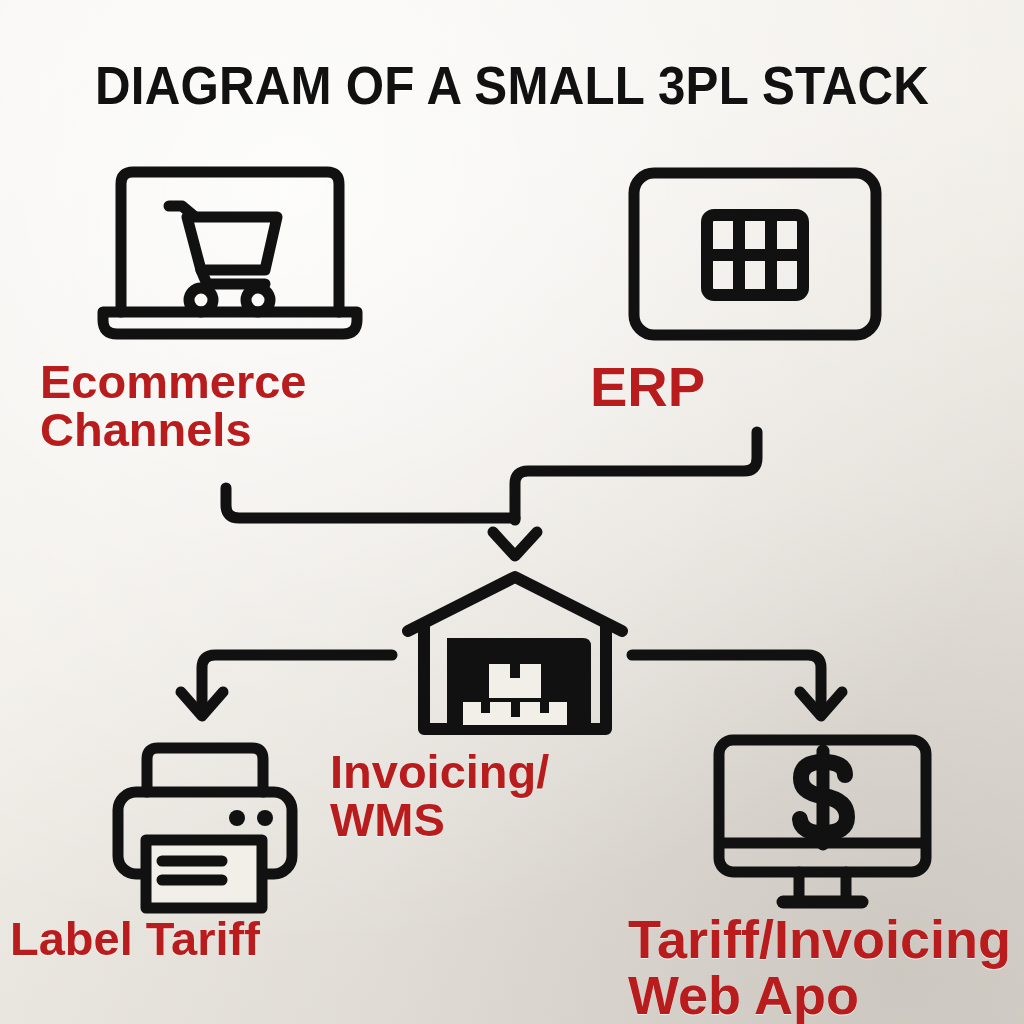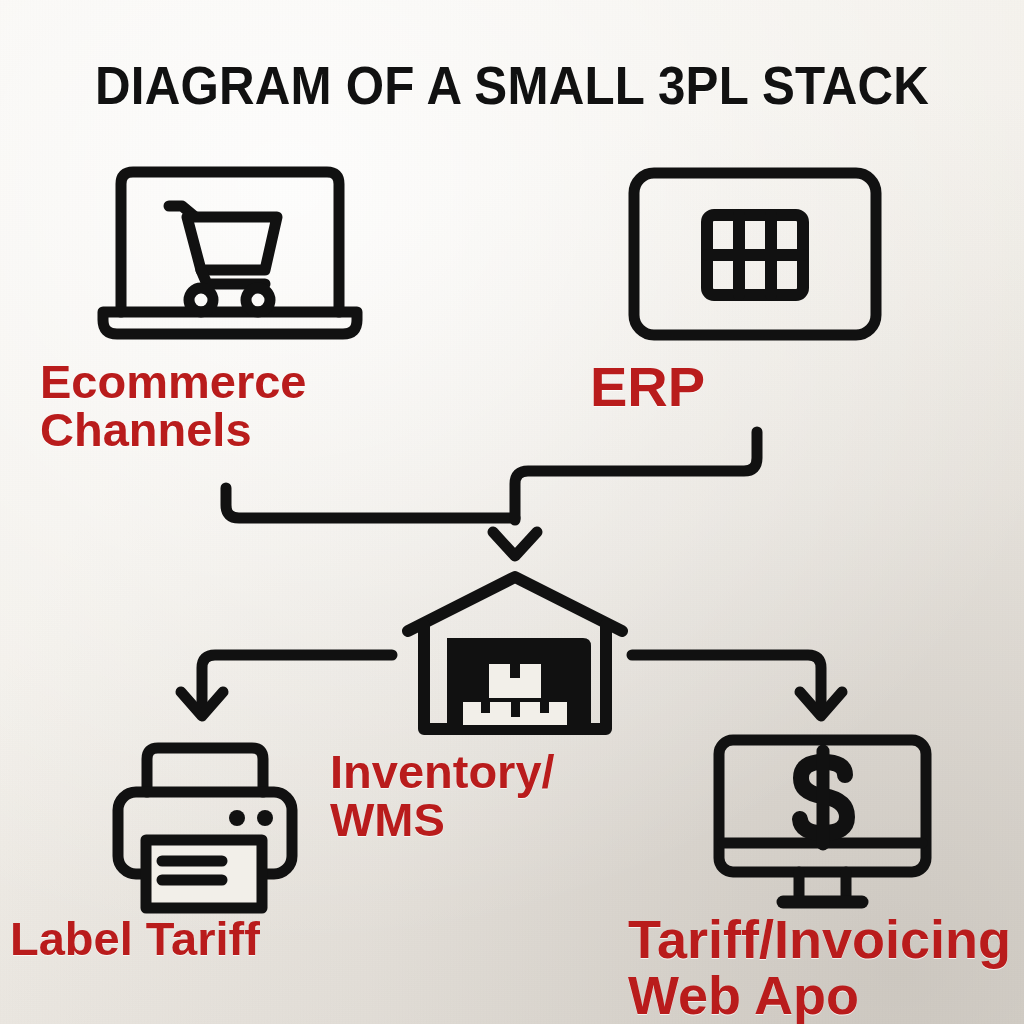--- a/index.html
+++ b/index.html
@@ -176,21 +176,21 @@
 
         <path d="M 94 99 L 146 99 L 146 133 L 94 133 Z" fill="#f2efe9" stroke="none"></path>
         <path d="M 115 99 L 125 99 L 125 113 L 115 113 Z" fill="#111111" stroke="none"></path>
 
         <path d="M 68 137 L 172 137 L 172 160 L 68 160 Z" fill="#f2efe9" stroke="none"></path>
         <path d="M 86 137 L 95 137 L 95 148 L 86 148 Z" fill="#111111" stroke="none"></path>
         <path d="M 116 137 L 125 137 L 125 152 L 116 152 Z" fill="#111111" stroke="none"></path>
         <path d="M 145 137 L 154 137 L 154 148 L 145 148 Z" fill="#111111" stroke="none"></path>
       </svg>
     </div>
-    <div class="node-label" id="label-wms">Inventory/
+    <div class="node-label" id="label-wms">Invoicing/
 WMS</div>
 
     <div class="icon-box" id="icon-printer">
       <svg width="210" height="180" viewBox="0 0 210 180" fill="none" stroke="#111111" stroke-width="11" stroke-linecap="round" stroke-linejoin="round">
 
         <path d="M 47 52 L 47 19 Q 47 8 58 8 L 152 8 Q 163 8 163 19 L 163 52"></path>
 
         <rect x="18" y="52" width="174" height="82" rx="18" ry="18"></rect>
 
         <circle cx="137" cy="78" r="8" fill="#111111" stroke="none"></circle>

